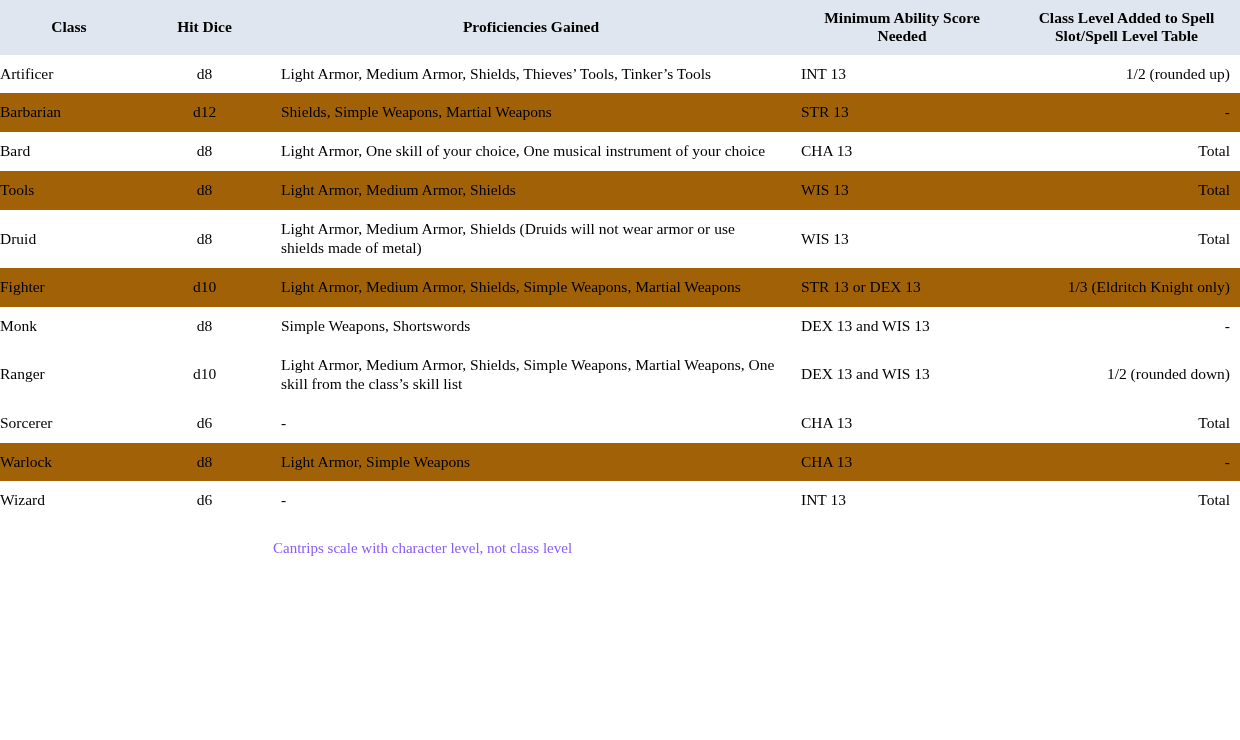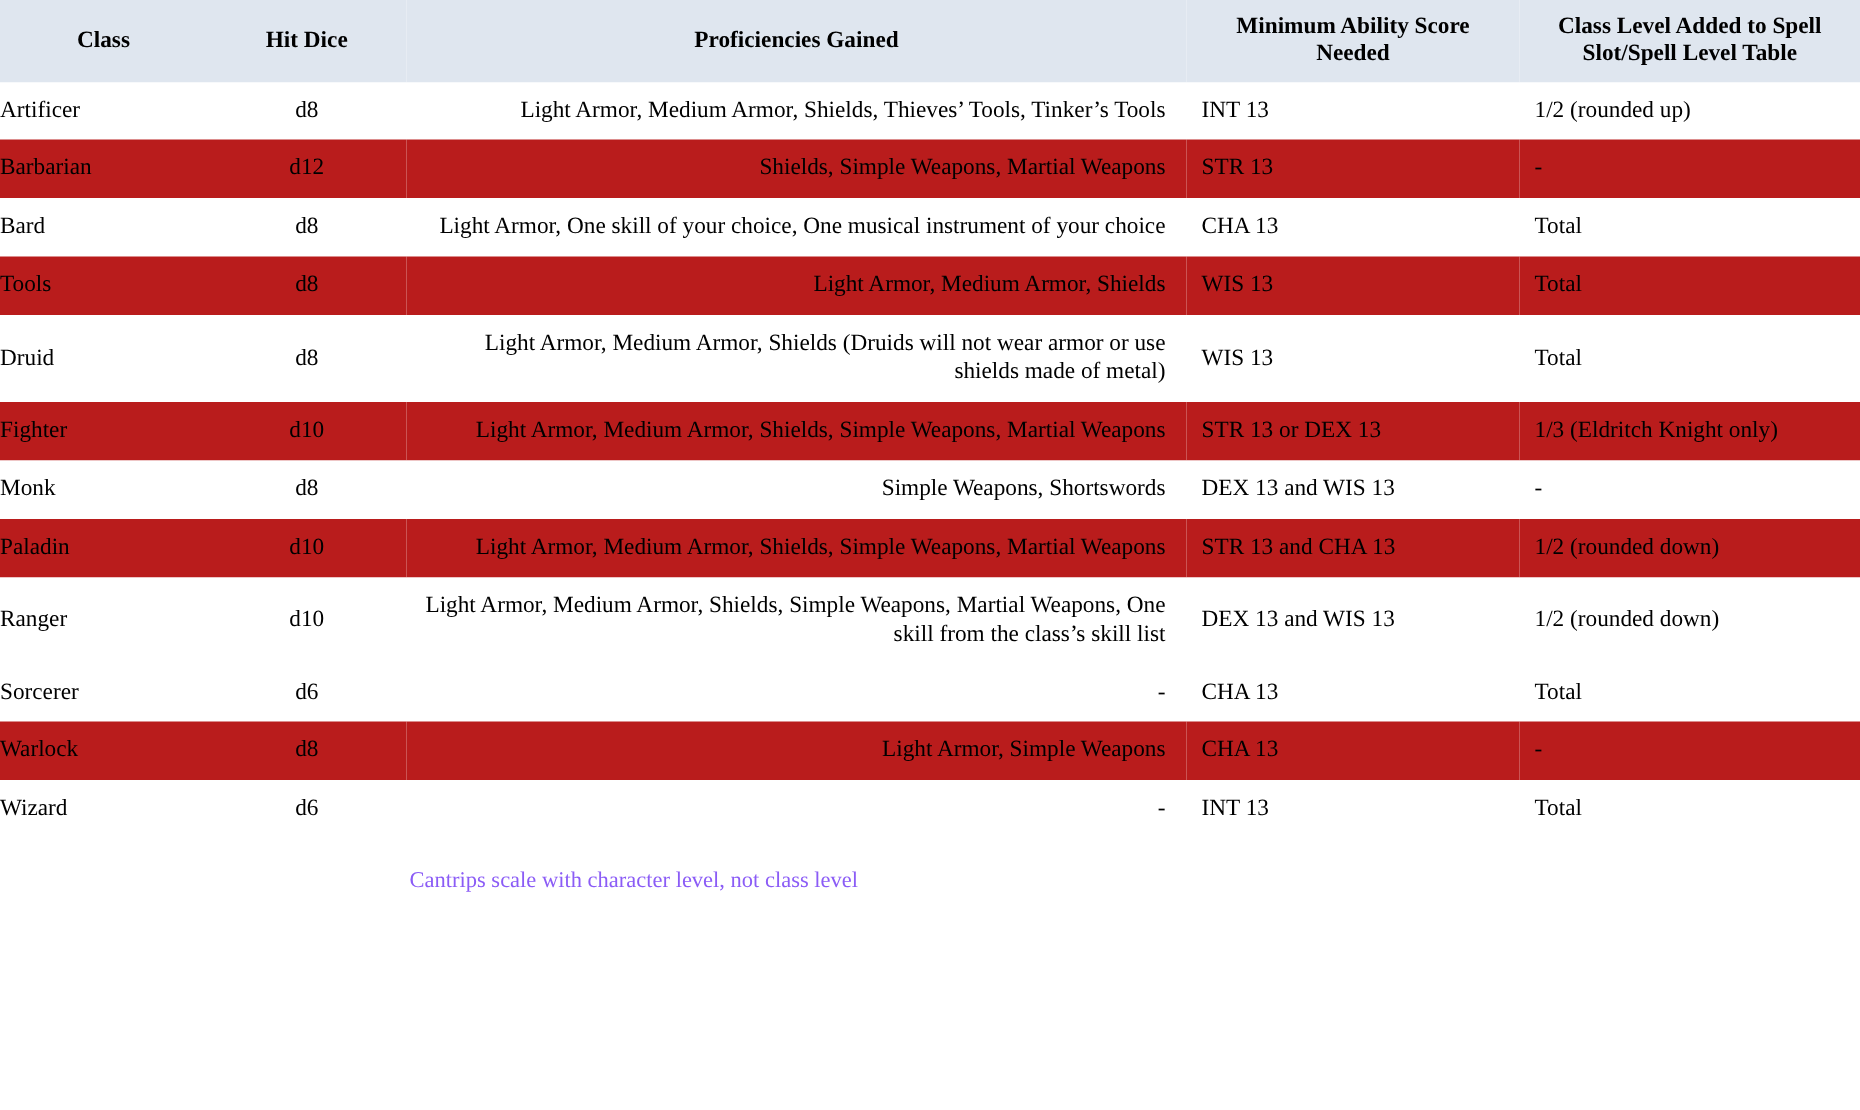--- a/index.html
+++ b/index.html
@@ -41,27 +41,27 @@
   thead th.left-head {
     text-align: center;
   }
   tbody td {
     padding: 10px 10px;
     vertical-align: middle;
     line-height: 1.22;
     font-size: 15.5px;
   }
   tbody tr.even td { background: #ffffff; }
-  tbody tr.odd  td { background: #b91c1c; }
+  tbody tr.odd  td { background: #a16207; }
 
   td.col-class   { text-align: left; padding-left: 0; }
   td.col-hitdice { text-align: center; }
-  td.col-prof    { text-align: right; padding-left: 10px; padding-right: 14px; }
+  td.col-prof    { text-align: left; padding-left: 10px; padding-right: 14px; }
   td.col-ability { }
-  td.col-spell   { text-align: left; }
+  td.col-spell   { text-align: right; }
 
   .footnote {
     padding-left: 273px;
     padding-top: 20px;
     font-size: 15px;
     color: #8b5cf6;
   }
 </style>
 </head>
 <body>
@@ -127,27 +127,20 @@
         <td class="col-ability">STR 13 or DEX 13</td>
         <td class="col-spell">1/3 (Eldritch Knight only)</td>
       </tr>
       <tr class="even">
         <td class="col-class">Monk</td>
         <td class="col-hitdice">d8</td>
         <td class="col-prof">Simple Weapons, Shortswords</td>
         <td class="col-ability">DEX 13 and WIS 13</td>
         <td class="col-spell">-</td>
       </tr>
-      <tr class="odd">
-        <td class="col-class">Paladin</td>
-        <td class="col-hitdice">d10</td>
-        <td class="col-prof">Light Armor, Medium Armor, Shields, Simple Weapons, Martial Weapons</td>
-        <td class="col-ability">STR 13 and CHA 13</td>
-        <td class="col-spell">1/2 (rounded down)</td>
-      </tr>
       <tr class="even">
         <td class="col-class">Ranger</td>
         <td class="col-hitdice">d10</td>
         <td class="col-prof">Light Armor, Medium Armor, Shields, Simple Weapons, Martial Weapons, One skill from the class’s skill list</td>
         <td class="col-ability">DEX 13 and WIS 13</td>
         <td class="col-spell">1/2 (rounded down)</td>
       </tr>
       <tr class="even">
         <td class="col-class">Sorcerer</td>
         <td class="col-hitdice">d6</td>

